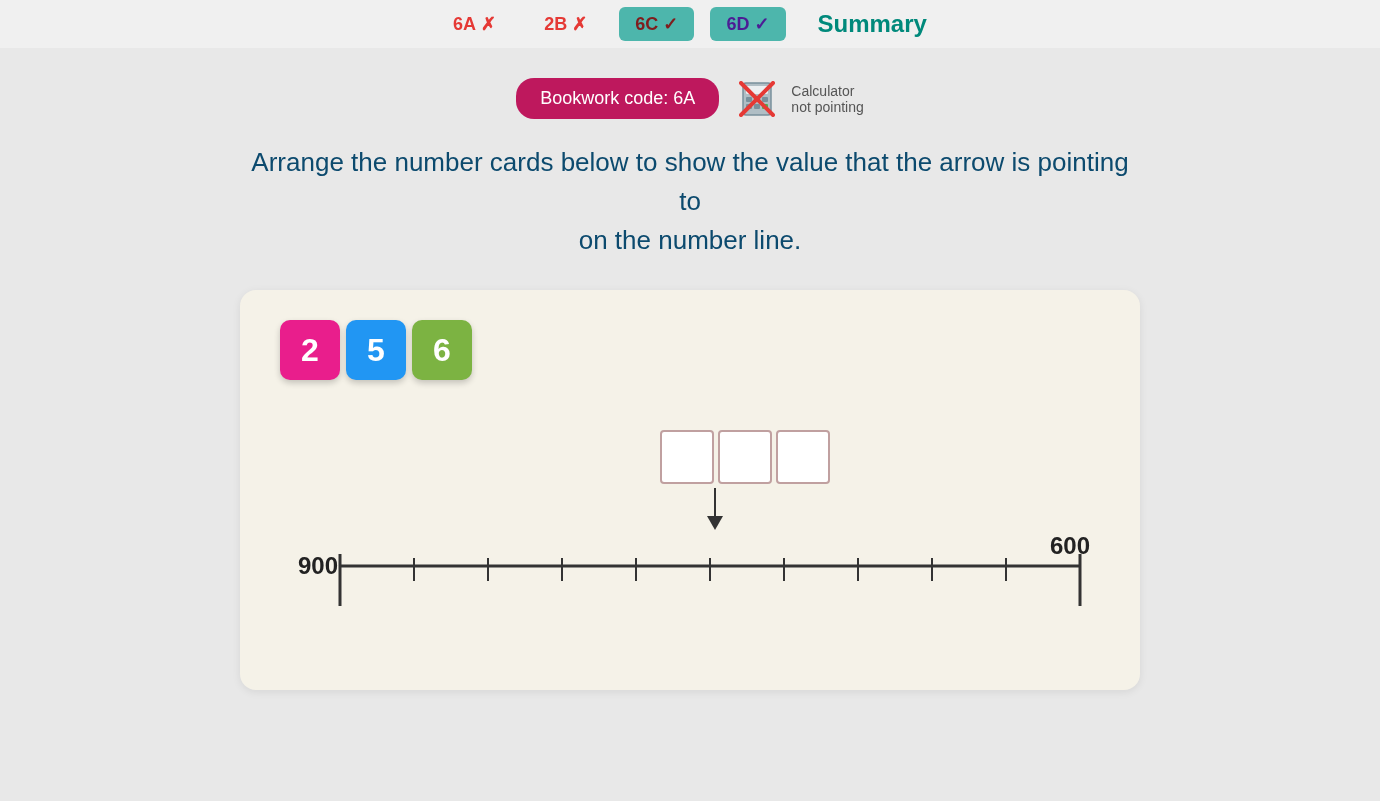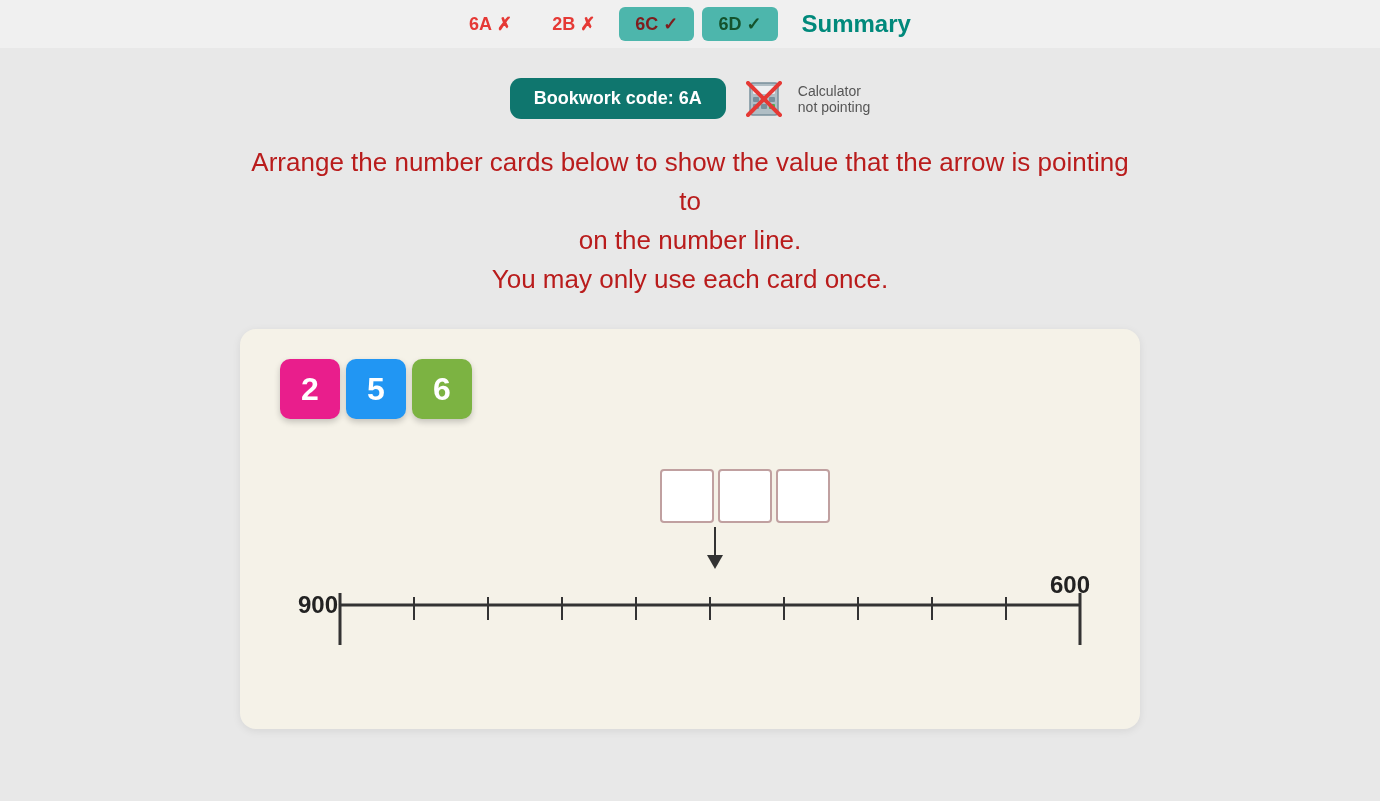--- a/index.html
+++ b/index.html
@@ -11,21 +11,21 @@
       font-family: 'Arial', sans-serif;
       overflow: hidden;
       position: relative;
     }
 
     
     .top-nav {
       display: flex;
       align-items: center;
       justify-content: center;
-      gap: 8px;
+      gap: 16px;
       padding: 8px 0;
       background: #f0f0f0;
       height: 48px;
     }
 
     .nav-item {
       display: flex;
       align-items: center;
       gap: 5px;
       padding: 6px 16px;
@@ -45,21 +45,21 @@
       background: transparent;
     }
 
     .nav-item-6c {
       color: #7f1d1d;
       background: #4db6ac;
       border-radius: 6px;
     }
 
     .nav-item-6d {
-      color: #14532d;
+      color: #4c1d95;
       background: #4db6ac;
       border-radius: 6px;
     }
 
     .nav-item-summary {
       color: #00897b;
       background: transparent;
       font-size: 24px;
       font-weight: bold;
     }
@@ -75,26 +75,26 @@
     
     .bookwork-row {
       display: flex;
       align-items: center;
       gap: 20px;
       margin-bottom: 24px;
       margin-top: 10px;
     }
 
     .bookwork-badge {
-      background: #0f766e;
+      background: #be185d;
       color: #fff;
       padding: 10px 24px;
-      border-radius: 11px;
+      border-radius: 18px;
       font-size: 18px;
-      font-weight: bold;
+      font-weight: normal;
     }
 
     .calculator-info {
       display: flex;
       align-items: center;
       gap: 16px;
       font-size: 14px;
       color: #555;
     }
 
@@ -106,21 +106,21 @@
 
     .calc-icon svg {
       width: 36px;
       height: 36px;
     }
 
     
     .question-text {
       text-align: center;
       font-size: 26px;
-      color: #b91c1c;
+      color: #0c4a6e;
       line-height: 1.5;
       margin-bottom: 30px;
       max-width: 900px;
     }
 
     
     .interactive-area {
       background: #f5f2e8;
       border-radius: 16px;
       width: 900px;
@@ -286,21 +286,20 @@
       <div>
         <div>Calculator</div>
         <div>not pointing</div>
       </div>
     </div>
   </div>
 
   <div class="question-text">
     <span>Arrange the number cards below to show the value that the arrow is pointing to</span><br>
     <span>on the number line.</span><br>
-    <span>You may only use each card once.</span>
   </div>
 
   <div class="interactive-area">
 
     <div class="number-cards">
       <div class="number-card card-2">
         <span>2</span>
       </div>
       <div class="number-card card-5">
         <span>5</span>

